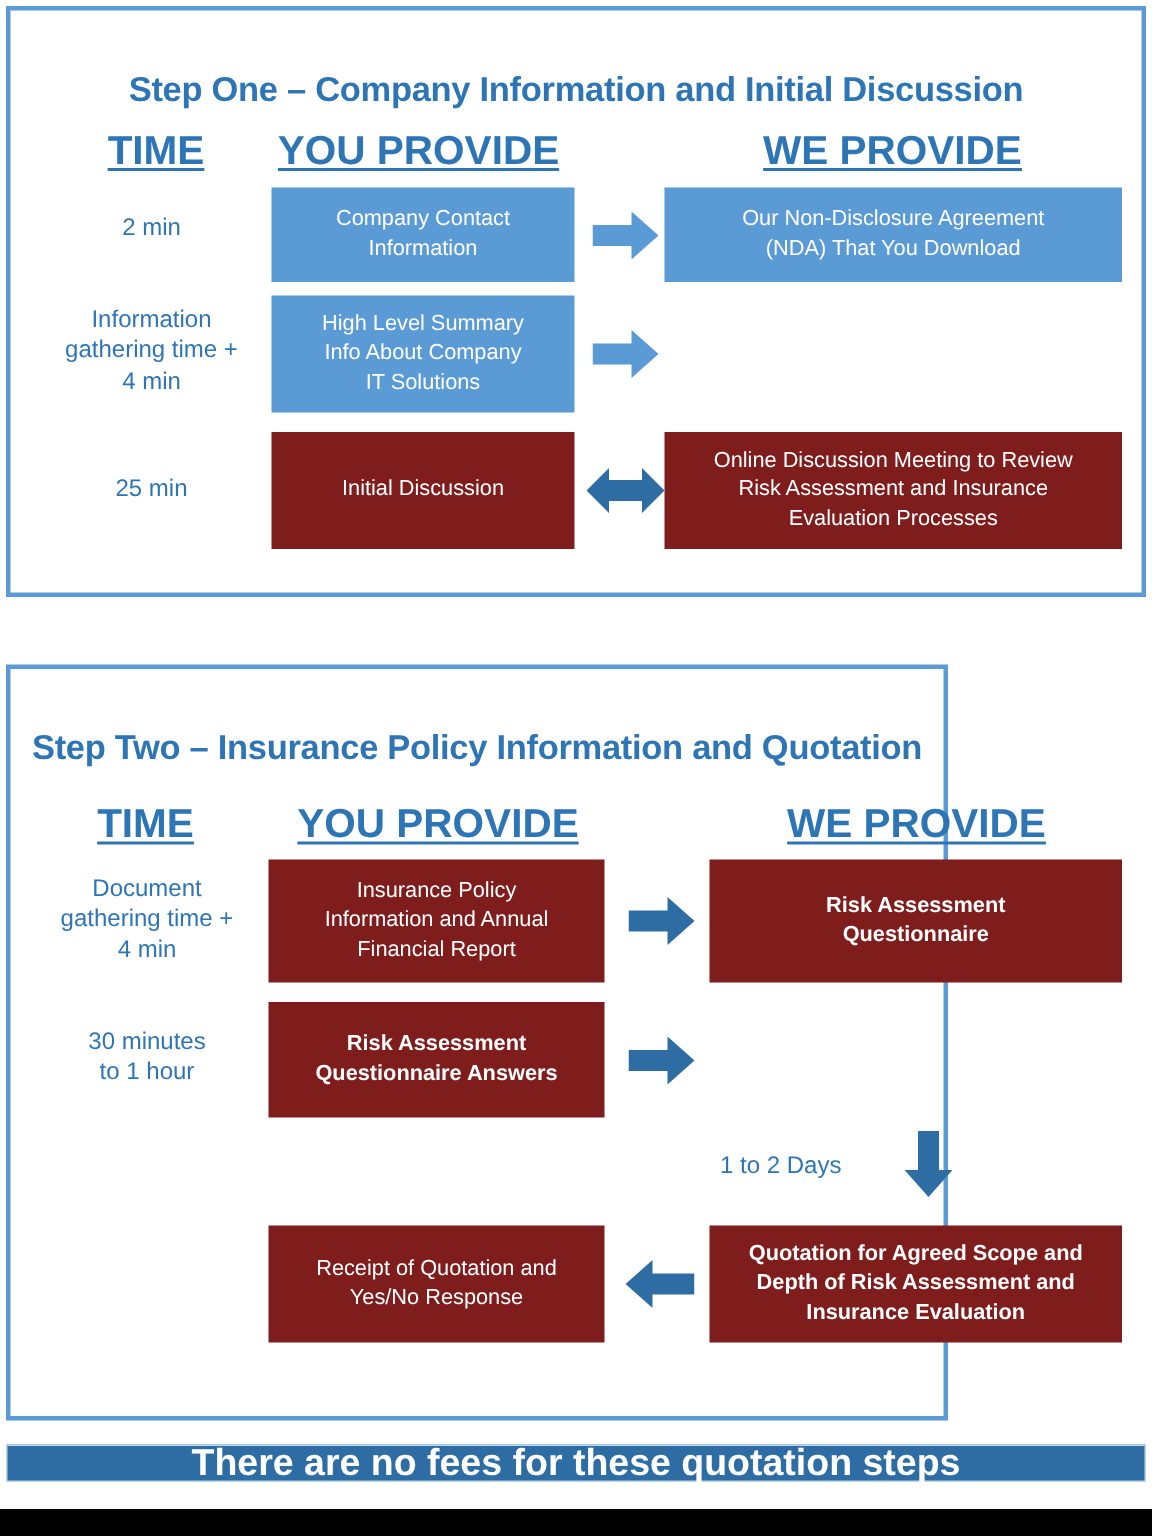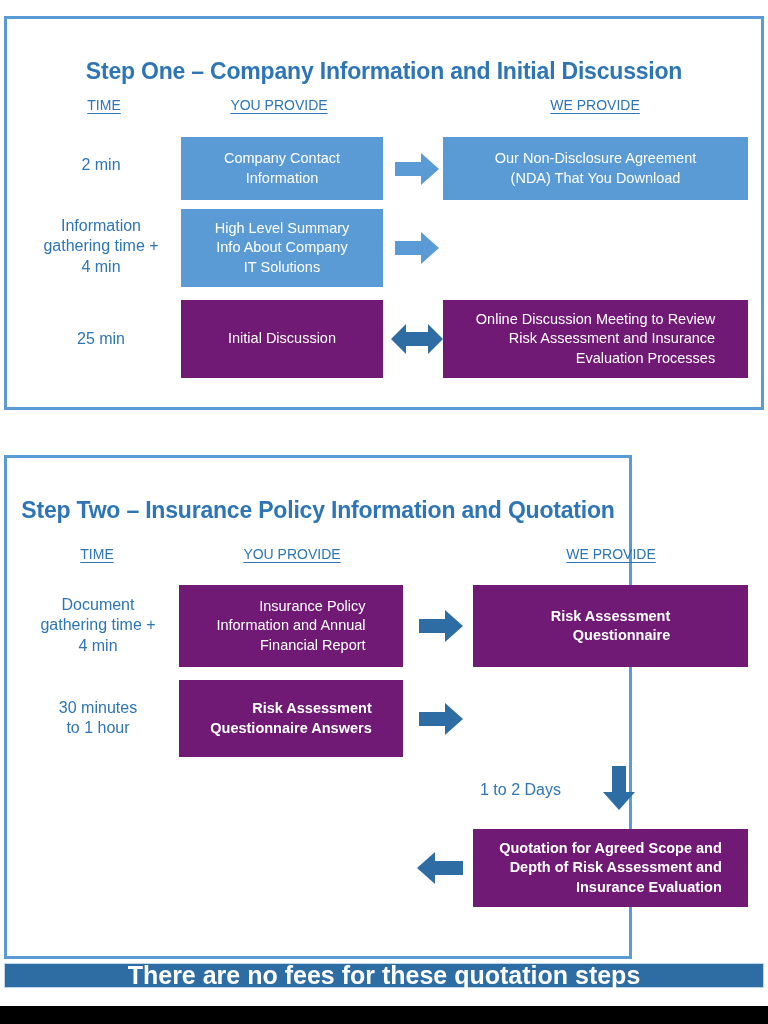--- a/index.html
+++ b/index.html
@@ -22,21 +22,20 @@
     height: 1024px;
     background: #ffffff;
   }
 
   
   .panel {
     position: absolute;
     background: #ffffff;
     border: 3px solid #5b9bd5;
     box-sizing: border-box;
-    margin-top: 12px;
   }
   #panel-one   { left: 4px;  top: 4px;   width: 760px; height: 394px; }
   #panel-two   { left: 4px;  top: 443px; width: 628px; height: 504px; }
 
   .panel-title {
     position: absolute;
     left: 0;
     width: 100%;
     text-align: center;
     color: #2e75b6;
@@ -45,22 +44,22 @@
     letter-spacing: -0.2px;
     white-space: nowrap;
   }
   #panel-one .panel-title { top: 24px; }
   #panel-two .panel-title { top: 24px; }
 
   
   .col-head {
     position: absolute;
     color: #2e75b6;
-    font-weight: normal;
-    font-size: 14px;
+    font-weight: bold;
+    font-size: 27px;
     text-decoration: underline;
     text-underline-offset: 3px;
     white-space: nowrap;
     transform: translateX(-50%);
   }
 
   
   .time-label {
     position: absolute;
     color: #2e75b6;
@@ -79,21 +78,21 @@
     justify-content: center;
     text-align: center;
     color: #ffffff;
     font-size: 14.5px;
     line-height: 1.32;
     padding: 2px 8px;
     box-sizing: border-box;
     white-space: pre-line;
   }
   .box.light { background: #5b9bd5; }
-  .box.dark  { background: #701a75; text-align: right; }
+  .box.dark  { background: #7f1d1d; }
   .box.bold  { font-weight: bold; }
 
   
   .arrow {
     position: absolute;
     display: block;
   }
   .arrow svg { display: block; }
 
   
@@ -230,20 +229,22 @@
 
     <div class="annot" style="left:473px; top:322px;">1 to 2 Days</div>
 
     <span class="arrow" style="left:596px; top:308px;">
       <svg width="32" height="44" viewBox="0 0 32 44" aria-hidden="true">
         <polygon points="9,0 23,0 23,26 32,26 16,44 0,26 9,26" fill="#2e6da4"></polygon>
       </svg>
     </span>
 
 
+    <div class="box dark" style="left:172px; top:371px; width:224px; height:78px;">Receipt of Quotation and
+Yes/No Response</div>
 
     <span class="arrow" style="left:410px; top:394px;">
       <svg width="46" height="32" viewBox="0 0 46 32" aria-hidden="true">
         <polygon points="0,16 18,0 18,9 46,9 46,23 18,23 18,32" fill="#2e6da4"></polygon>
       </svg>
     </span>
 
     <div class="box dark bold" style="left:466px; top:371px; width:275px; height:78px;">Quotation for Agreed Scope and
 Depth of Risk Assessment and
 Insurance Evaluation</div>

